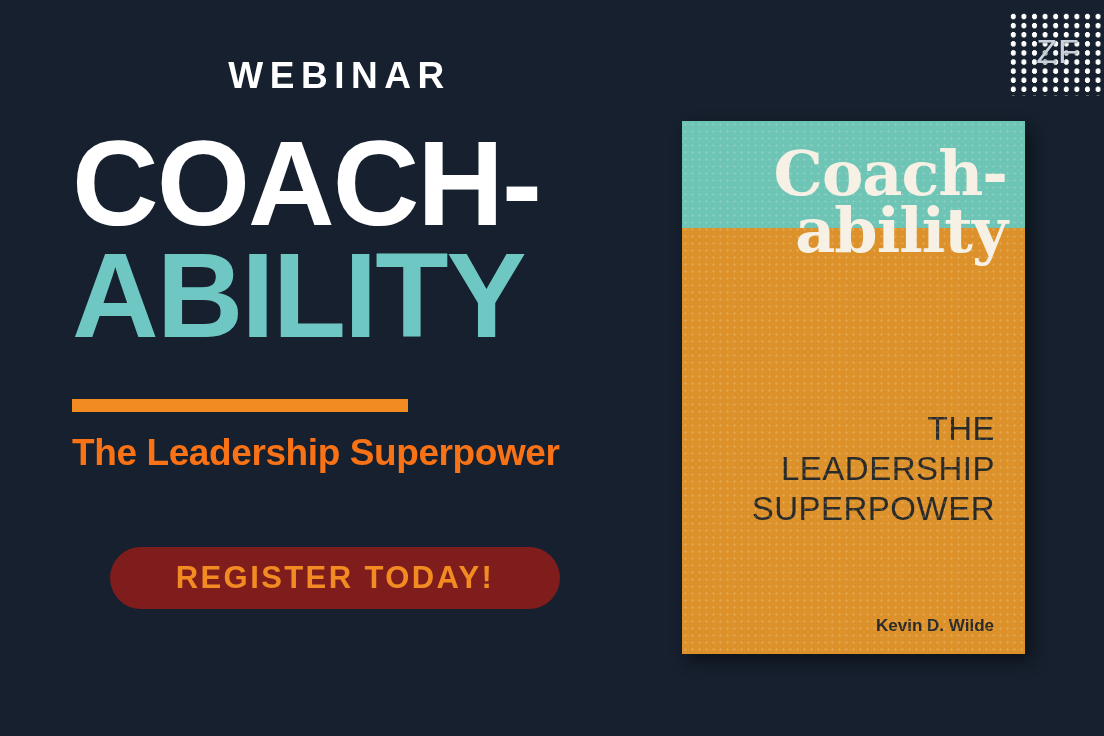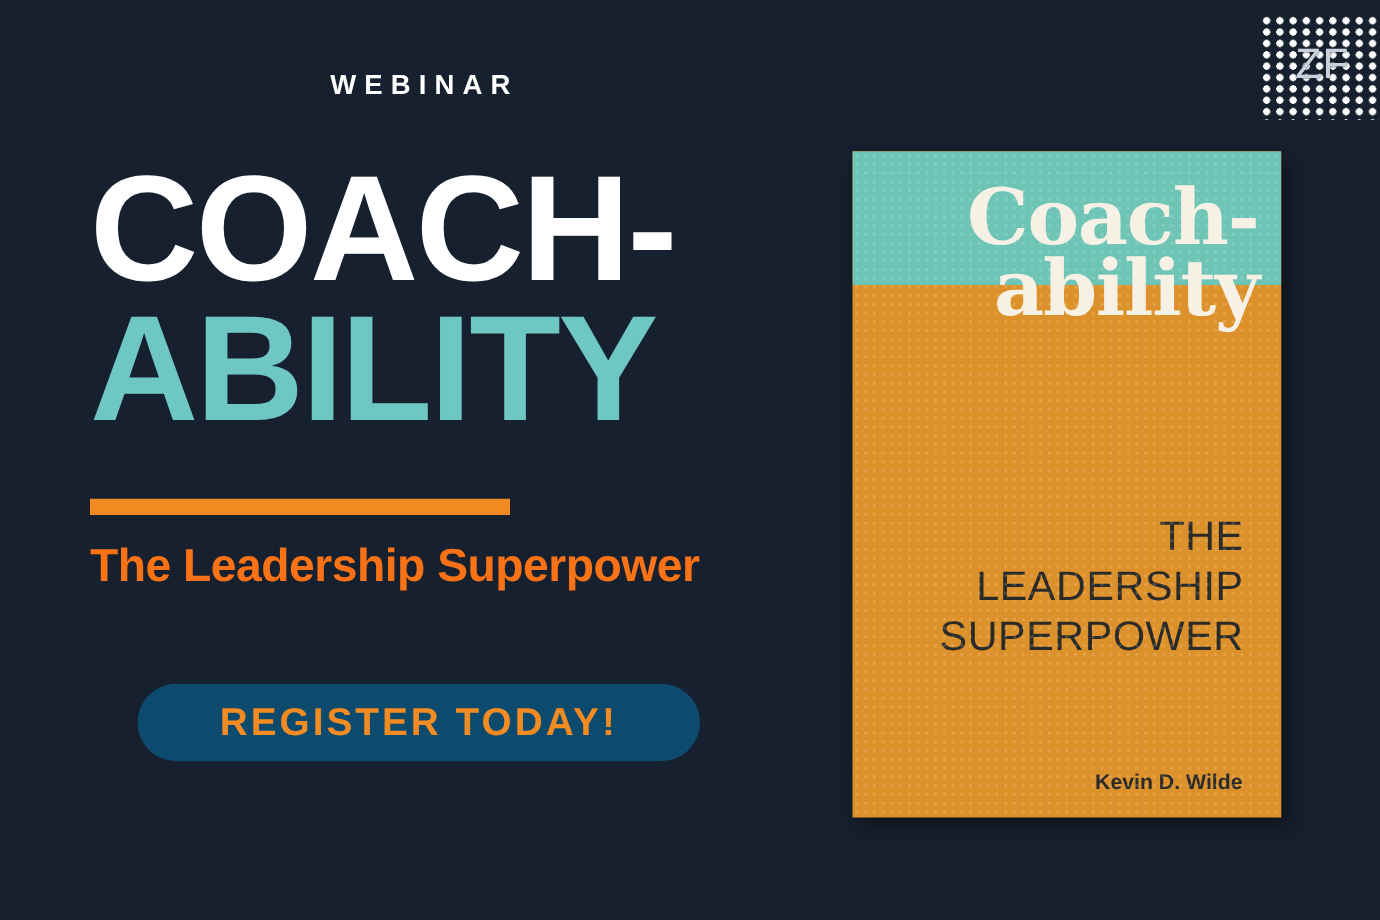--- a/index.html
+++ b/index.html
@@ -32,21 +32,21 @@
     color:#c9d2da;
     line-height:1;
     text-shadow:0 0 2px #16202e;
   }
 
   
   .eyebrow{
     position:absolute; left:52px; top:57px; width:535px;
     text-align:center;
     color:#ffffff;
-    font-size:22px; font-weight:bold; letter-spacing:6.5px;
+    font-size:37px; font-weight:bold; letter-spacing:6.5px;
     line-height:1;
   }
   .headline{
     position:absolute; left:52px; top:128px; width:560px;
     line-height:0.93;
     font-weight:bold;
     font-size:120px;
     letter-spacing:-2px;
   }
   .headline .l1{display:block;color:#ffffff;}
@@ -58,21 +58,21 @@
   }
   .subtitle{
     position:absolute; left:52px; top:432px; width:620px;
     color:#f97316; font-size:37px; font-weight:bold; letter-spacing:-0.4px;
     line-height:1.15;
   }
 
   .cta{
     position:absolute; left:90px; top:547px;
     width:450px; height:62px;
-    background:#0c4a6e;
+    background:#7f1d1d;
     border-radius:31px;
     border:0;
     display:flex; align-items:center; justify-content:center;
     cursor:pointer;
     padding:0;
   }
   .cta span{
     color:#f28b21;
     font-size:31px; font-weight:bold; letter-spacing:2.4px;
     font-family:"Liberation Sans", sans-serif;

